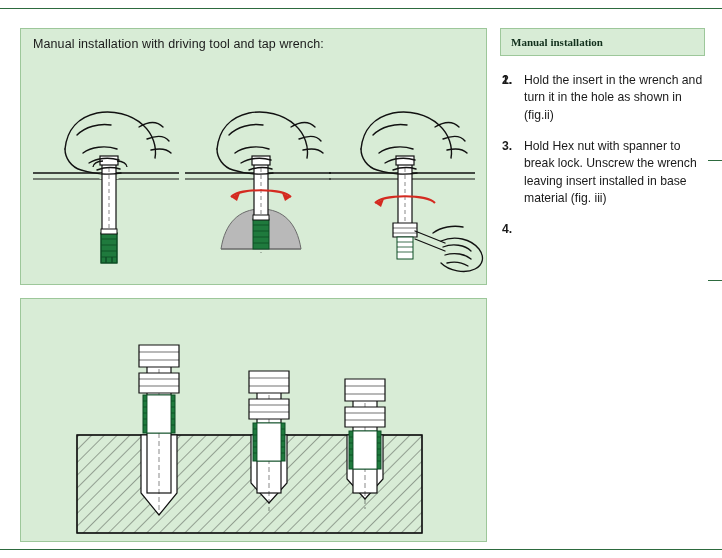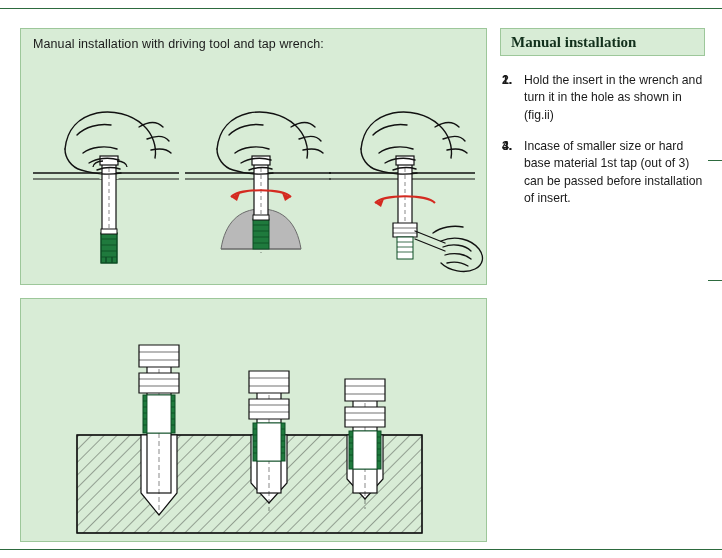--- a/index.html
+++ b/index.html
@@ -39,21 +39,21 @@
   #right-title-bar{
     background:#d8ecd6;
     border:1px solid #9dc79a;
     height:26px;
     display:flex;align-items:center;
     padding-left:10px;
   }
   #right-title{
     font-family:"Liberation Serif", serif;
     font-weight:bold;
-    font-size:15px;
+    font-size:11px;
     color:#12301c;
   }
   ol.steps{
     list-style:none;
     margin:16px 0 0 0;
     padding:0;
   }
   ol.steps li{
     position:relative;
     padding-left:24px;
@@ -265,21 +265,21 @@
     <ol class="steps">
       <li>
         <span class="num">1.</span>
       </li>
       <li>
         <span class="num">2.</span>
         <span>Hold the insert in the wrench and turn it in the hole as shown in (fig.ii)</span>
       </li>
       <li>
         <span class="num">3.</span>
+        <span>Hold Hex nut with spanner to break lock. Unscrew the wrench leaving insert installed in base material (fig. iii)</span>
       </li>
       <li>
         <span class="num">4.</span>
-        <span>Incase of smaller size or hard base material 1st tap (out of 3) can be passed before installation of insert.</span>
       </li>
     </ol>
   </div>
 
 </div>
 
 </body></html>

